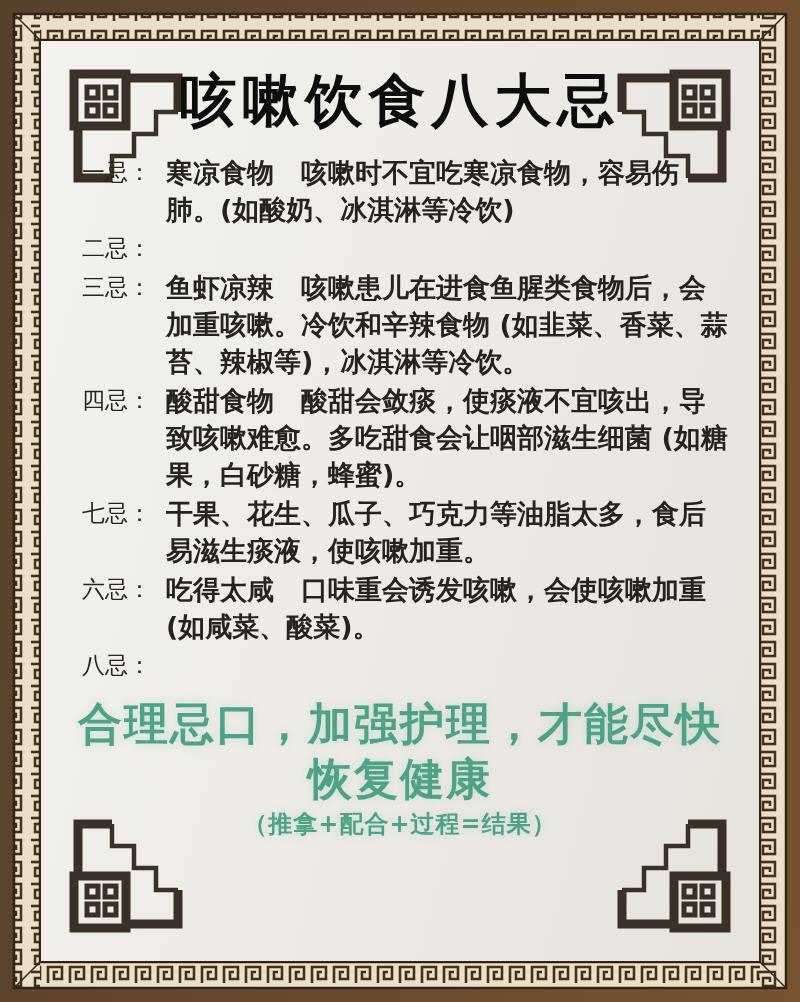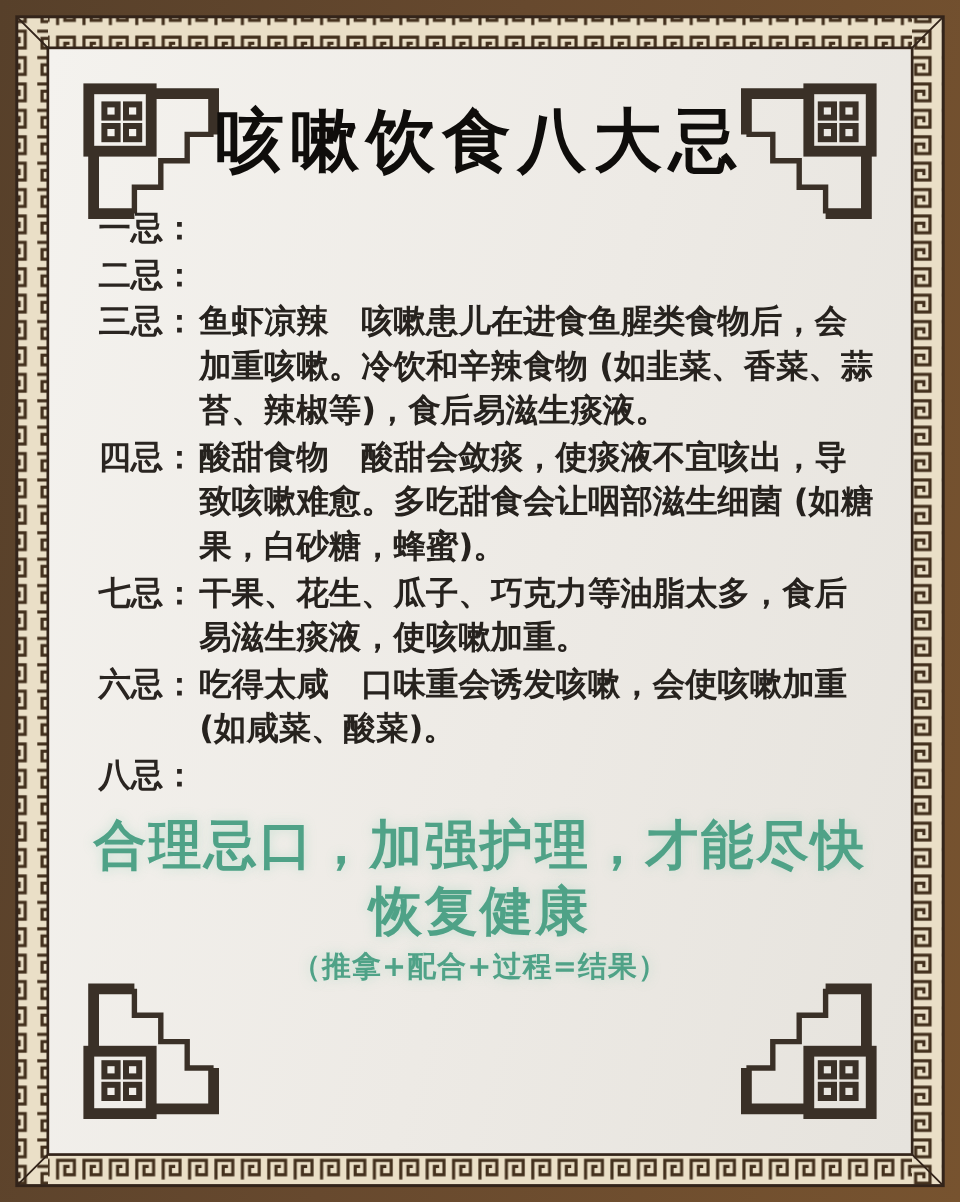--- a/index.html
+++ b/index.html
@@ -18,26 +18,26 @@
   .corner.tr { right:48px; top:48px; transform:scaleX(-1); }
   .corner.bl { left:48px; bottom:48px; transform:scaleY(-1); }
   .corner.br { right:48px; bottom:48px; transform:scale(-1,-1); }
 
   .content {
     position:absolute; left:40px; top:40px; width:720px; height:922px;
     box-sizing:border-box; padding:14px 30px 0 30px;
   }
   .title {
     text-align:center; font-size:57px; font-weight:bold; color:#0f0d0b;
-    letter-spacing:6px; margin:32px 0 20px 0; line-height:1.15;
+    letter-spacing:6px; margin:14px 0 20px 0; line-height:1.15;
   }
   .list { margin:0 0 0 12px; }
   .row { display:flex; align-items:flex-start; margin-bottom:2px; }
   .label {
-    flex:0 0 84px; font-size:27px; line-height:37px; font-weight:700;
+    flex:0 0 84px; font-size:23px; line-height:37px; font-weight:400;
     color:#2a2521; white-space:nowrap;
   }
   .text {
     flex:1; font-size:27px; line-height:37px; font-weight:600; color:#26221e;
   }
   .footer { text-align:center; margin-top:12px; color:#4fa287; font-weight:bold; }
   .footer-line1 { font-size:44px; letter-spacing:2px; line-height:1.25;
     text-shadow:0 0 10px rgba(120,200,170,0.35); }
   .footer-line2 { font-size:24px; letter-spacing:1px; margin-top:4px; line-height:1.2;
     text-shadow:0 0 10px rgba(120,200,170,0.35); }
@@ -117,27 +117,28 @@
       <path d="M130,64 H108 V86 H86 V108 H64 V130" stroke-width="4.5"></path>
     </g>
   </svg>
 
   <div class="content">
     <div class="title">咳嗽饮食八大忌</div>
 
     <div class="list">
       <div class="row">
         <span class="label">一忌：</span>
+        <span class="text">寒凉食物　咳嗽时不宜吃寒凉食物，容易伤肺。(如酸奶、冰淇淋等冷饮)</span>
       </div>
       <div class="row">
         <span class="label">二忌：</span>
       </div>
       <div class="row">
         <span class="label">三忌：</span>
-        <span class="text">鱼虾凉辣　咳嗽患儿在进食鱼腥类食物后，会加重咳嗽。冷饮和辛辣食物 (如韭菜、香菜、蒜苔、辣椒等)，食后易滋生痰液。</span>
+        <span class="text">鱼虾凉辣　咳嗽患儿在进食鱼腥类食物后，会加重咳嗽。冷饮和辛辣食物 (如韭菜、香菜、蒜苔、辣椒等)，冰淇淋等冷饮。</span>
       </div>
       <div class="row">
         <span class="label">四忌：</span>
         <span class="text">酸甜食物　酸甜会敛痰，使痰液不宜咳出，导致咳嗽难愈。多吃甜食会让咽部滋生细菌 (如糖果，白砂糖，蜂蜜)。</span>
       </div>
       <div class="row">
         <span class="label">七忌：</span>
         <span class="text">干果、花生、瓜子、巧克力等油脂太多，食后易滋生痰液，使咳嗽加重。</span>
       </div>
       <div class="row">

